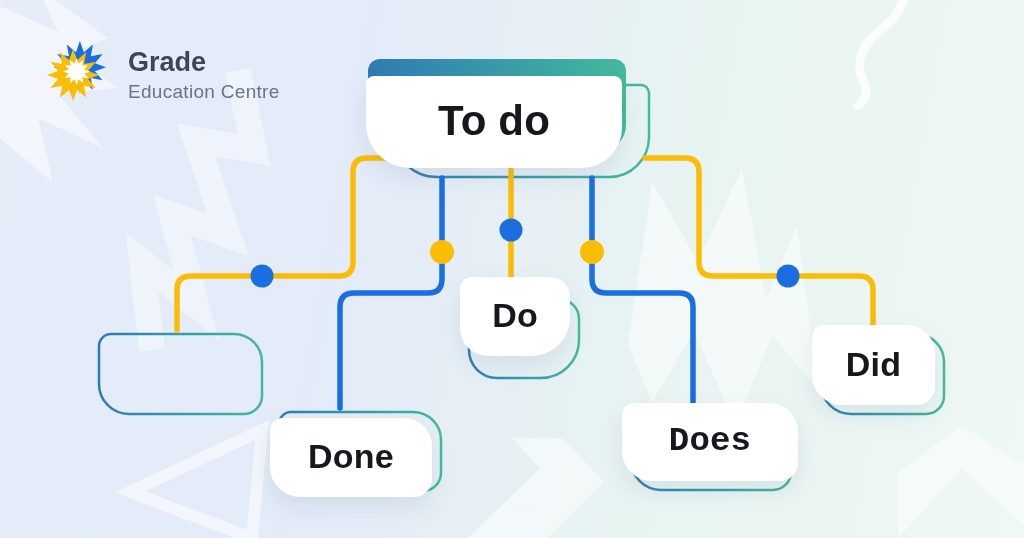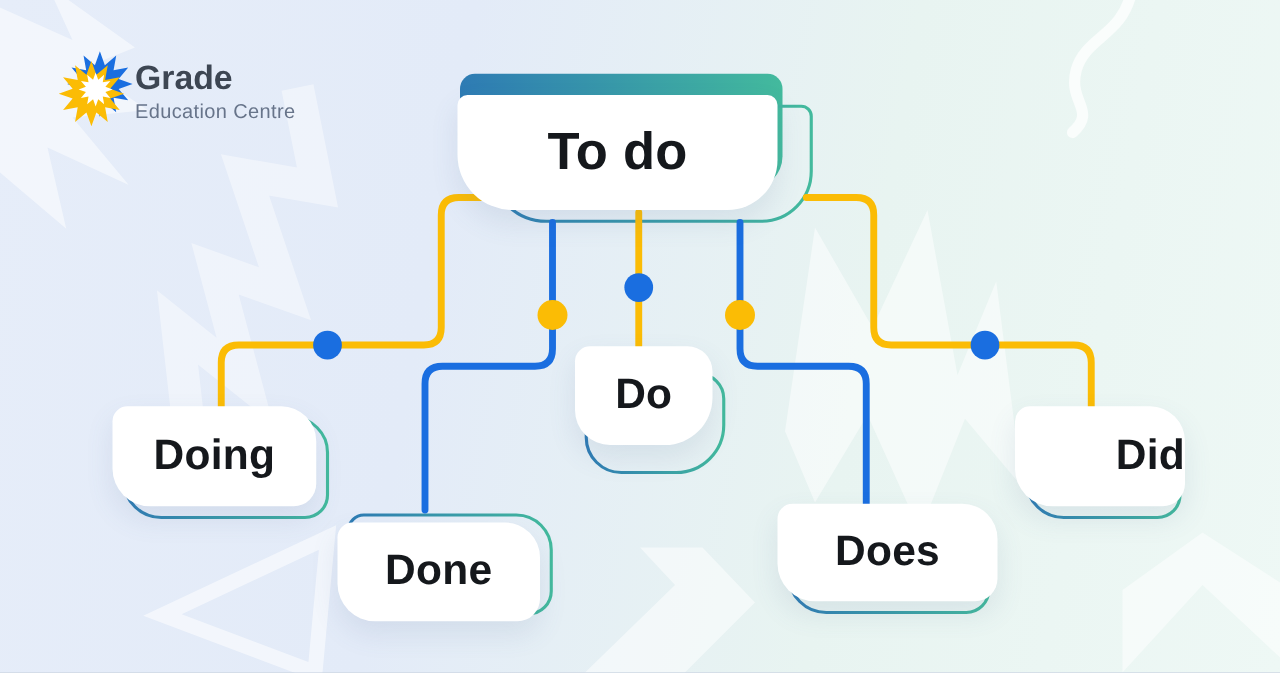--- a/index.html
+++ b/index.html
@@ -14,28 +14,28 @@
     position:absolute;display:flex;align-items:center;justify-content:center;
     background:#ffffff;color:#15181c;
     box-shadow:0 10px 22px rgba(80,110,150,.12);
     font-weight:700;letter-spacing:.2px;
   }
   .card .lbl{transform:translateY(-1px);}
   .card-todo {left:366px;top:76px;width:256px;height:92px;border-radius:8px 8px 40px 44px;font-size:42px;}
   .card-doing{left:90px;top:325px;width:163px;height:80px;border-radius:12px 28px 18px 30px;font-size:34px;}
   .card-done {left:270px;top:418px;width:162px;height:79px;border-radius:12px 28px 18px 30px;font-size:34px;}
   .card-do   {left:460px;top:277px;width:110px;height:79px;border-radius:12px 20px 38px 28px;font-size:34px;}
-  .card-does {left:622px;top:403px;width:176px;height:78px;border-radius:12px 28px 18px 30px;font-size:34px;}
-  .card-did  {left:812px;top:325px;width:136px;height:80px;border-radius:12px 28px 18px 30px;font-size:34px;justify-content:flex-end;}
+  .card-does {left:622px;top:403px;width:176px;height:78px;border-radius:12px 28px 18px 30px;font-size:34px;font-family:Liberation Mono, monospace;}
+  .card-did  {left:812px;top:325px;width:123px;height:80px;border-radius:12px 28px 18px 30px;font-size:34px;}
   
   .logo{position:absolute;left:46px;top:40px;display:flex;align-items:flex-start;}
   .logo svg{width:62px;height:64px;}
-  .logo-text{margin-left:0;margin-top:8px;}
+  .logo-text{margin-left:20px;margin-top:8px;}
   .brand-name{font-size:27px;font-weight:700;color:#3d4653;line-height:1.05;}
-  .brand-tagline{font-size:16px;font-weight:400;color:#67748a;margin-top:5px;letter-spacing:.3px;}
+  .brand-tagline{font-size:19px;font-weight:400;color:#67748a;margin-top:5px;letter-spacing:.3px;}
 </style>
 </head>
 <body>
 
 <div class="stage">
 
   <svg class="layer" viewBox="0 0 1024 538">
     <g fill="#ffffff" opacity="0.5">
       <polygon points="0,6 58,32 38,-12 108,38 68,54 118,88 58,94 103,148 38,118 53,183 0,138"></polygon>
       <polygon points="628,345 652,182 698,262 742,168 766,300 797,225 818,390 772,335 736,425 694,332 652,402"></polygon>
@@ -91,23 +91,20 @@
     </svg>
     <div class="logo-text">
       <div class="brand-name">Grade</div>
       <div class="brand-tagline">Education Centre</div>
     </div>
   </div>
 
   <div class="card card-todo">
     <span class="lbl">To do</span>
   </div>
-  <div class="card card-doing">
-    <span class="lbl">Doing</span>
-  </div>
   <div class="card card-done">
     <span class="lbl">Done</span>
   </div>
   <div class="card card-do">
     <span class="lbl">Do</span>
   </div>
   <div class="card card-does">
     <span class="lbl">Does</span>
   </div>
   <div class="card card-did">

